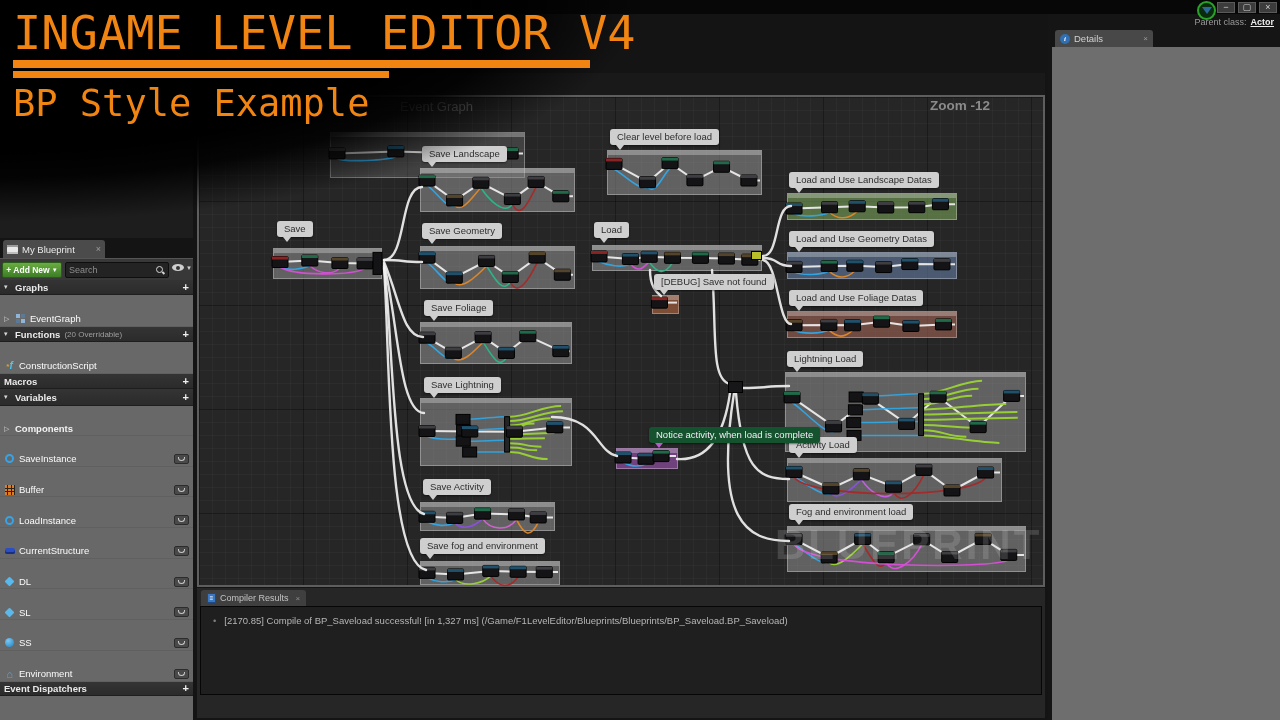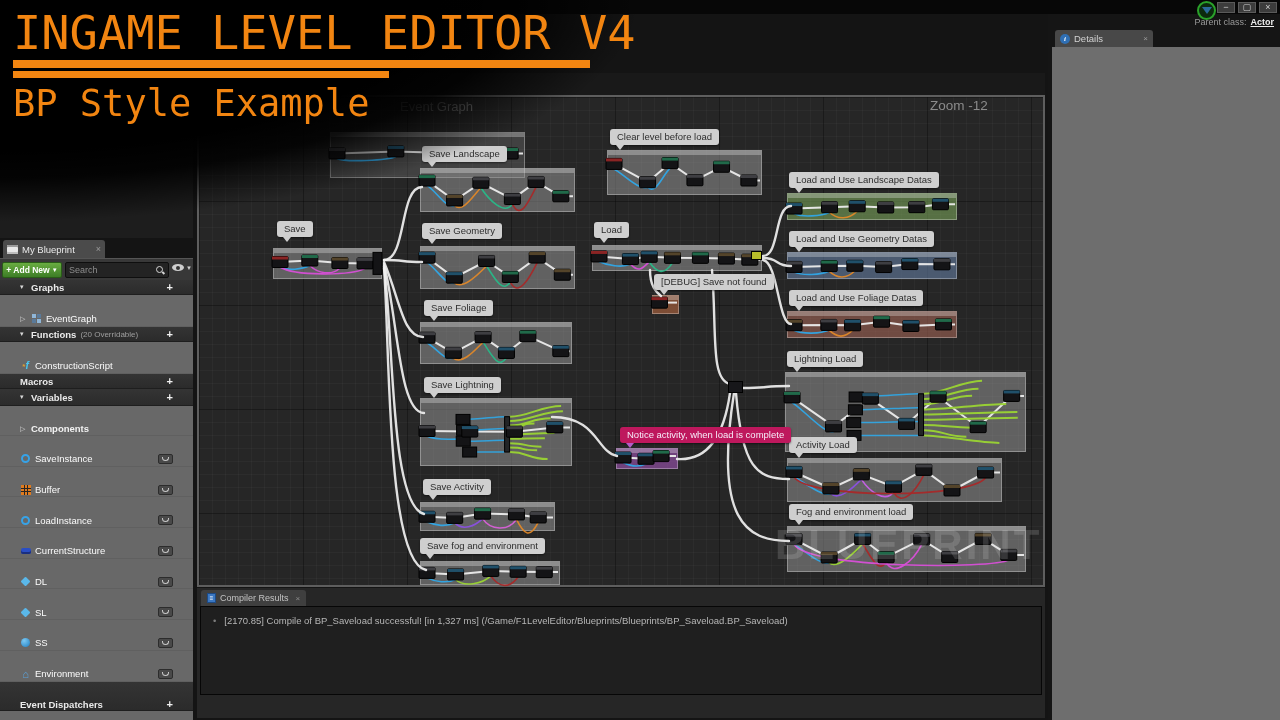--- a/index.html
+++ b/index.html
@@ -37,21 +37,21 @@
             border:1px solid #0e0e0e; border-radius:2px; display:flex; align-items:center; padding:0 3px; }
   #searchbox .ph { flex:1; font-size:9px; color:#8d8d8d; }
   .mag { position:relative; width:9px; height:9px; }
   .mag::before { content:""; position:absolute; left:0; top:0; width:5px; height:5px; border:1.5px solid #d5d5d5; border-radius:50%; }
   .mag::after { content:""; position:absolute; left:6px; top:6px; width:3px; height:1.5px; background:#d5d5d5; transform:rotate(45deg); }
   #eyebtn { position:absolute; left:172px; top:5px; display:flex; align-items:center; gap:2px; }
   .eye { width:12px; height:7px; background:#cfcfcf; border-radius:50%; position:relative; }
   .eye::after { content:""; position:absolute; left:4px; top:1.5px; width:4px; height:4px; background:#333; border-radius:50%; }
   #eyebtn .car { font-size:6px; color:#cfcfcf; }
   #sb-rows { position:absolute; left:0; top:280px; width:193px; bottom:0; background:#686868; }
-  .sb-row { position:relative; width:100%; display:flex; align-items:center; padding:0 20px; gap:4px; }
+  .sb-row { position:relative; width:100%; display:flex; align-items:center; padding:0 4px; gap:4px; }
   .sb-row.header { background:linear-gradient(#343434,#2b2b2b); border-bottom:1px solid #1e1e1e; }
   .sb-row.header .t { font-size:9.5px; font-weight:bold; color:#eaeaea; }
   .sb-row.header .suffix { font-size:8px; color:#9f9f9f; font-weight:normal; }
   .sb-row.header .plus { margin-left:auto; color:#f0f0f0; font-weight:bold; font-size:11px; }
   .sb-row.subheader .t { font-size:9.5px; font-weight:bold; color:#f2f2f2; }
   .sb-row.item .t, .sb-row.var .t { font-size:9.5px; color:#fbfbfb; }
   .sb-row.item, .sb-row.var, .sb-row.subheader { border-bottom:1px solid rgba(0,0,0,0.07);margin-top:16px; }
   .exp { font-size:7px; color:#d8d8d8; width:7px; }
   .vtoggle { margin-left:auto; width:15px; height:10px; background:#494949; border:1px solid #2c2c2c; border-radius:2px;
              display:flex; align-items:center; justify-content:center; }
@@ -74,21 +74,21 @@
   #graph-panel { position:absolute; left:197px; top:73px; width:848px; height:514px; background:#191919; z-index:2; }
   #graph-viewport { position:absolute; left:0; top:22px; right:0; bottom:0; border:2px solid #5e5e5e;
       background-color:#262626;
       background-image:
         linear-gradient(rgba(0,0,0,0.40) 1px, transparent 1px),
         linear-gradient(90deg, rgba(0,0,0,0.40) 1px, transparent 1px),
         linear-gradient(rgba(255,255,255,0.028) 1px, transparent 1px),
         linear-gradient(90deg, rgba(255,255,255,0.028) 1px, transparent 1px);
       background-size:104px 104px, 104px 104px, 13px 13px, 13px 13px; }
   #graph-tabtext { position:absolute; left:400px; top:99px; font-size:13px; color:#7a7a7a; z-index:3; }
-  #zoom-label { position:absolute; left:930px; top:98px; font-size:13.5px; font-weight:normal; color:#8b8b8b; z-index:3;text-align:right; }
+  #zoom-label { position:absolute; left:930px; top:98px; font-size:13.5px; font-weight:bold; color:#8b8b8b; z-index:3;text-align:right; }
   #bp-watermark { position:absolute; left:775px; top:521px; font-size:42px; font-weight:bold; letter-spacing:3px;
       color:rgba(225,225,225,0.17); z-index:25; }
 
   #graph-layer { position:absolute; left:0; top:0; width:1280px; height:720px; z-index:20; pointer-events:none; }
   .comment-box { position:absolute; border:1px solid rgba(255,255,255,0.30); }
   .comment-box .cap { position:absolute; left:0; top:0; right:0; height:4px; background:rgba(255,255,255,0.28); }
   .comment-label { position:absolute; background:#cfcfcf; color:#2d2d2d; font-size:9.5px; padding:2px 7px 3px 7px;
       border-radius:3px; white-space:nowrap; z-index:36; box-shadow:0 1px 2px rgba(0,0,0,0.5); }
   .comment-label .tail { position:absolute; left:6px; bottom:-5px; width:0; height:0;
       border-left:4px solid transparent; border-right:4px solid transparent; }
@@ -278,21 +278,21 @@
         </div>
         <div class="sb-row var" style="height: 14.7px;">
           <span class="ic">
             <span class="ic-house">⌂</span>
           </span>
           <span class="t">Environment</span>
           <span class="vtoggle">
             <i></i>
           </span>
         </div>
-        <div class="sb-row header" style="height: 29px; align-items: flex-end;">
+        <div class="sb-row header" style="height: 14px;">
           <span class="t">Event Dispatchers</span>
           <span class="plus">+</span>
         </div>
       </div>
   </div>
 
   <div id="graph-panel">
     <div id="graph-viewport"></div>
   </div>
   <div id="graph-tabtext">Event Graph</div>
@@ -665,21 +665,21 @@
           <path d="M2 8.5 L6.0 8.5 L29.0 9.8 L44.1 7.1 L59 7.1" fill="none" stroke="#ececec" stroke-width="2" stroke-linejoin="round" opacity="0.95"></path>
           <path d="M6.037754405307469 13.53643125164622 C14.037754405307469 17.53643125164622, 21.040074268840286 18.7801477491996, 29.040074268840286 14.780147749199601" fill="none" stroke="#2fa8e8" stroke-width="1.6" opacity="0.95"></path>
           <rect x="-1.962245594692531" y="3.0364312516462206" width="16" height="11" rx="1" fill="#141416" stroke="#000"></rect>
           <rect x="-1.962245594692531" y="3.0364312516462206" width="16" height="3" fill="#20506a"></rect>
           <rect x="21.040074268840286" y="4.280147749199601" width="16" height="11" rx="1" fill="#141416" stroke="#000"></rect>
           <rect x="21.040074268840286" y="4.280147749199601" width="16" height="3" fill="#20506a"></rect>
           <rect x="36.06915327630432" y="1.6119467791924018" width="16" height="11" rx="1" fill="#141416" stroke="#000"></rect>
           <rect x="36.06915327630432" y="1.6119467791924018" width="16" height="3" fill="#206a4a"></rect>
         </svg>
       </div>
-      <div class="comment-label" style="left: 620px; top: 427px; background: #be185d; color: rgb(246, 236, 249); text-align: right;">Notice activity, when load is complete<span class="tail" style="border-top: 5px solid rgb(181, 92, 200);"></span></div>
+      <div class="comment-label" style="left: 649px; top: 427px; background: #14532d; color: rgb(246, 236, 249); text-align: right;">Notice activity, when load is complete<span class="tail" style="border-top: 5px solid rgb(181, 92, 200);"></span></div>
       <div class="comment-box" style="left: 787px; top: 526px; width: 239px; height: 46px; background: rgba(155, 155, 155, 0.5);">
         <div class="cap"></div>
         <svg width="239" height="46" style="position:absolute;left:0;top:0;overflow:visible">
           <path d="M2 12.2 L6.0 12.2 L41.1 30.5 L74.6 12.0 L98.2 30.2 L133.7 12.3 L161.7 30.0 L195.1 11.9 L220.7 27.9 L236 27.9" fill="none" stroke="#ececec" stroke-width="2" stroke-linejoin="round" opacity="0.95"></path>
           <path d="M6.040071010608259 17.220922058131976 C14.040071010608258 21.220922058131976, 33.127821067141554 39.54042215503772, 41.127821067141554 35.54042215503772" fill="none" stroke="#2fa8e8" stroke-width="1.6" opacity="0.95"></path>
           <path d="M41.127821067141554 35.54042215503772 C49.127821067141554 43.54042215503772, 66.62539840744927 24.969396249889115, 74.62539840744927 16.969396249889115" fill="none" stroke="#9ad433" stroke-width="1.6" opacity="0.95"></path>
           <path d="M74.62539840744927 16.969396249889115 C82.62539840744927 28.969396249889115, 90.15414930388324 47.227093978620644, 98.15414930388324 35.227093978620644" fill="none" stroke="#a82828" stroke-width="1.6" opacity="0.95"></path>
           <path d="M98.15414930388324 35.227093978620644 C106.15414930388324 51.227093978620644, 125.71188359774007 33.31726701064839, 133.71188359774007 17.317267010648393" fill="none" stroke="#d84fd8" stroke-width="1.6" opacity="0.95"></path>
           <path d="M6.040071010608259 17.220922058131976 C20.04007101060826 42, 206.72357142796906 42, 220.72357142796906 32.90061867252021" fill="none" stroke="#d84fd8" stroke-width="1.6" opacity="0.95"></path>
           <rect x="-1.9599289893917407" y="6.720922058131974" width="16" height="11" rx="1" fill="#141416" stroke="#000"></rect>

